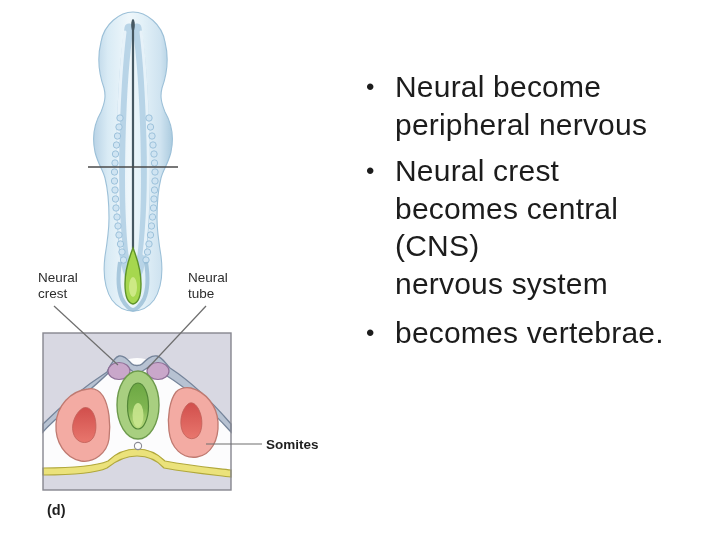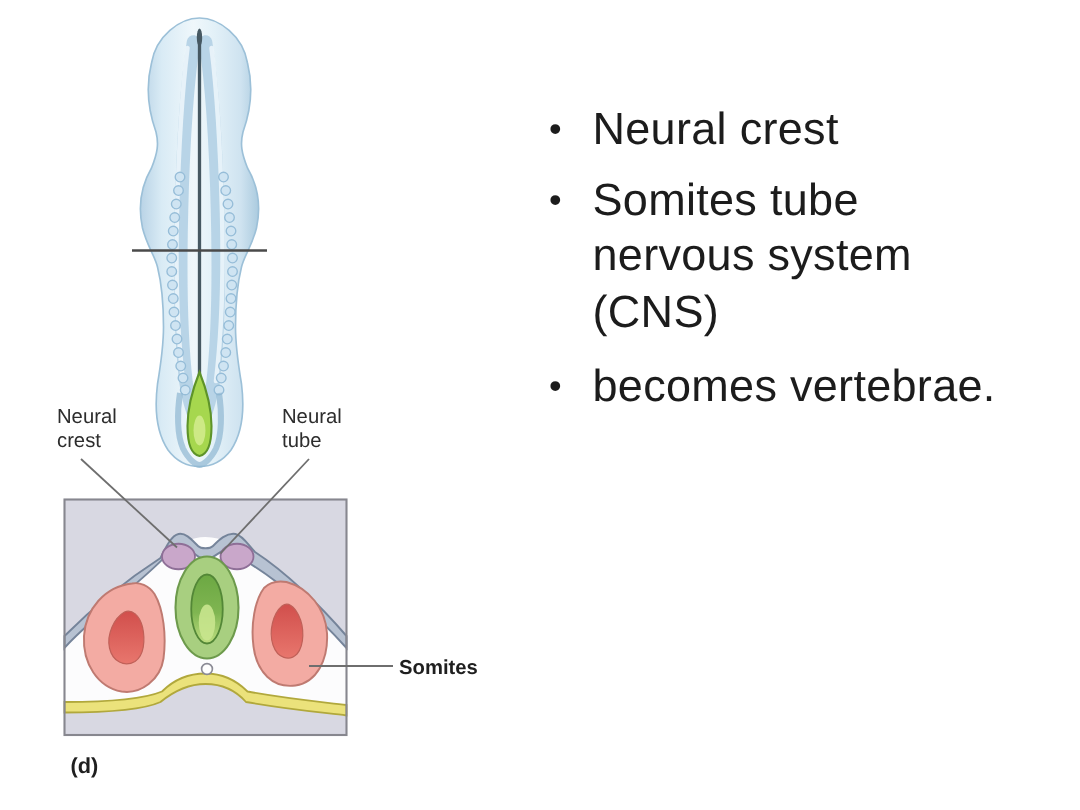--- a/index.html
+++ b/index.html
@@ -155,29 +155,31 @@
     <text class="lbl" x="188" y="282">Neural</text>
     <text class="lbl" x="188" y="298">tube</text>
     <text class="lbl-b" x="266" y="449">Somites</text>
     <text class="panel" x="47" y="515">(d)</text>
   </svg>
 
   <div class="bullets">
     <div class="bullet-item">
       <span class="marker">•</span>
       <div class="blines">
-        <div class="bline">Neural crest</div>
+        <div class="bline">Neural become</div>
+        <div class="bline">peripheral nervous</div>
       </div>
     </div>
     <div class="bullet-item">
       <span class="marker">•</span>
       <div class="blines">
-        <div class="bline">Somites tube</div>
+        <div class="bline">Neural crest</div>
+        <div class="bline">becomes central</div>
+        <div class="bline">(CNS)</div>
         <div class="bline">nervous system</div>
-        <div class="bline">(CNS)</div>
       </div>
     </div>
     <div class="bullet-item">
       <span class="marker">•</span>
       <div class="blines">
         <div class="bline">becomes vertebrae.</div>
       </div>
     </div>
   </div>
 

